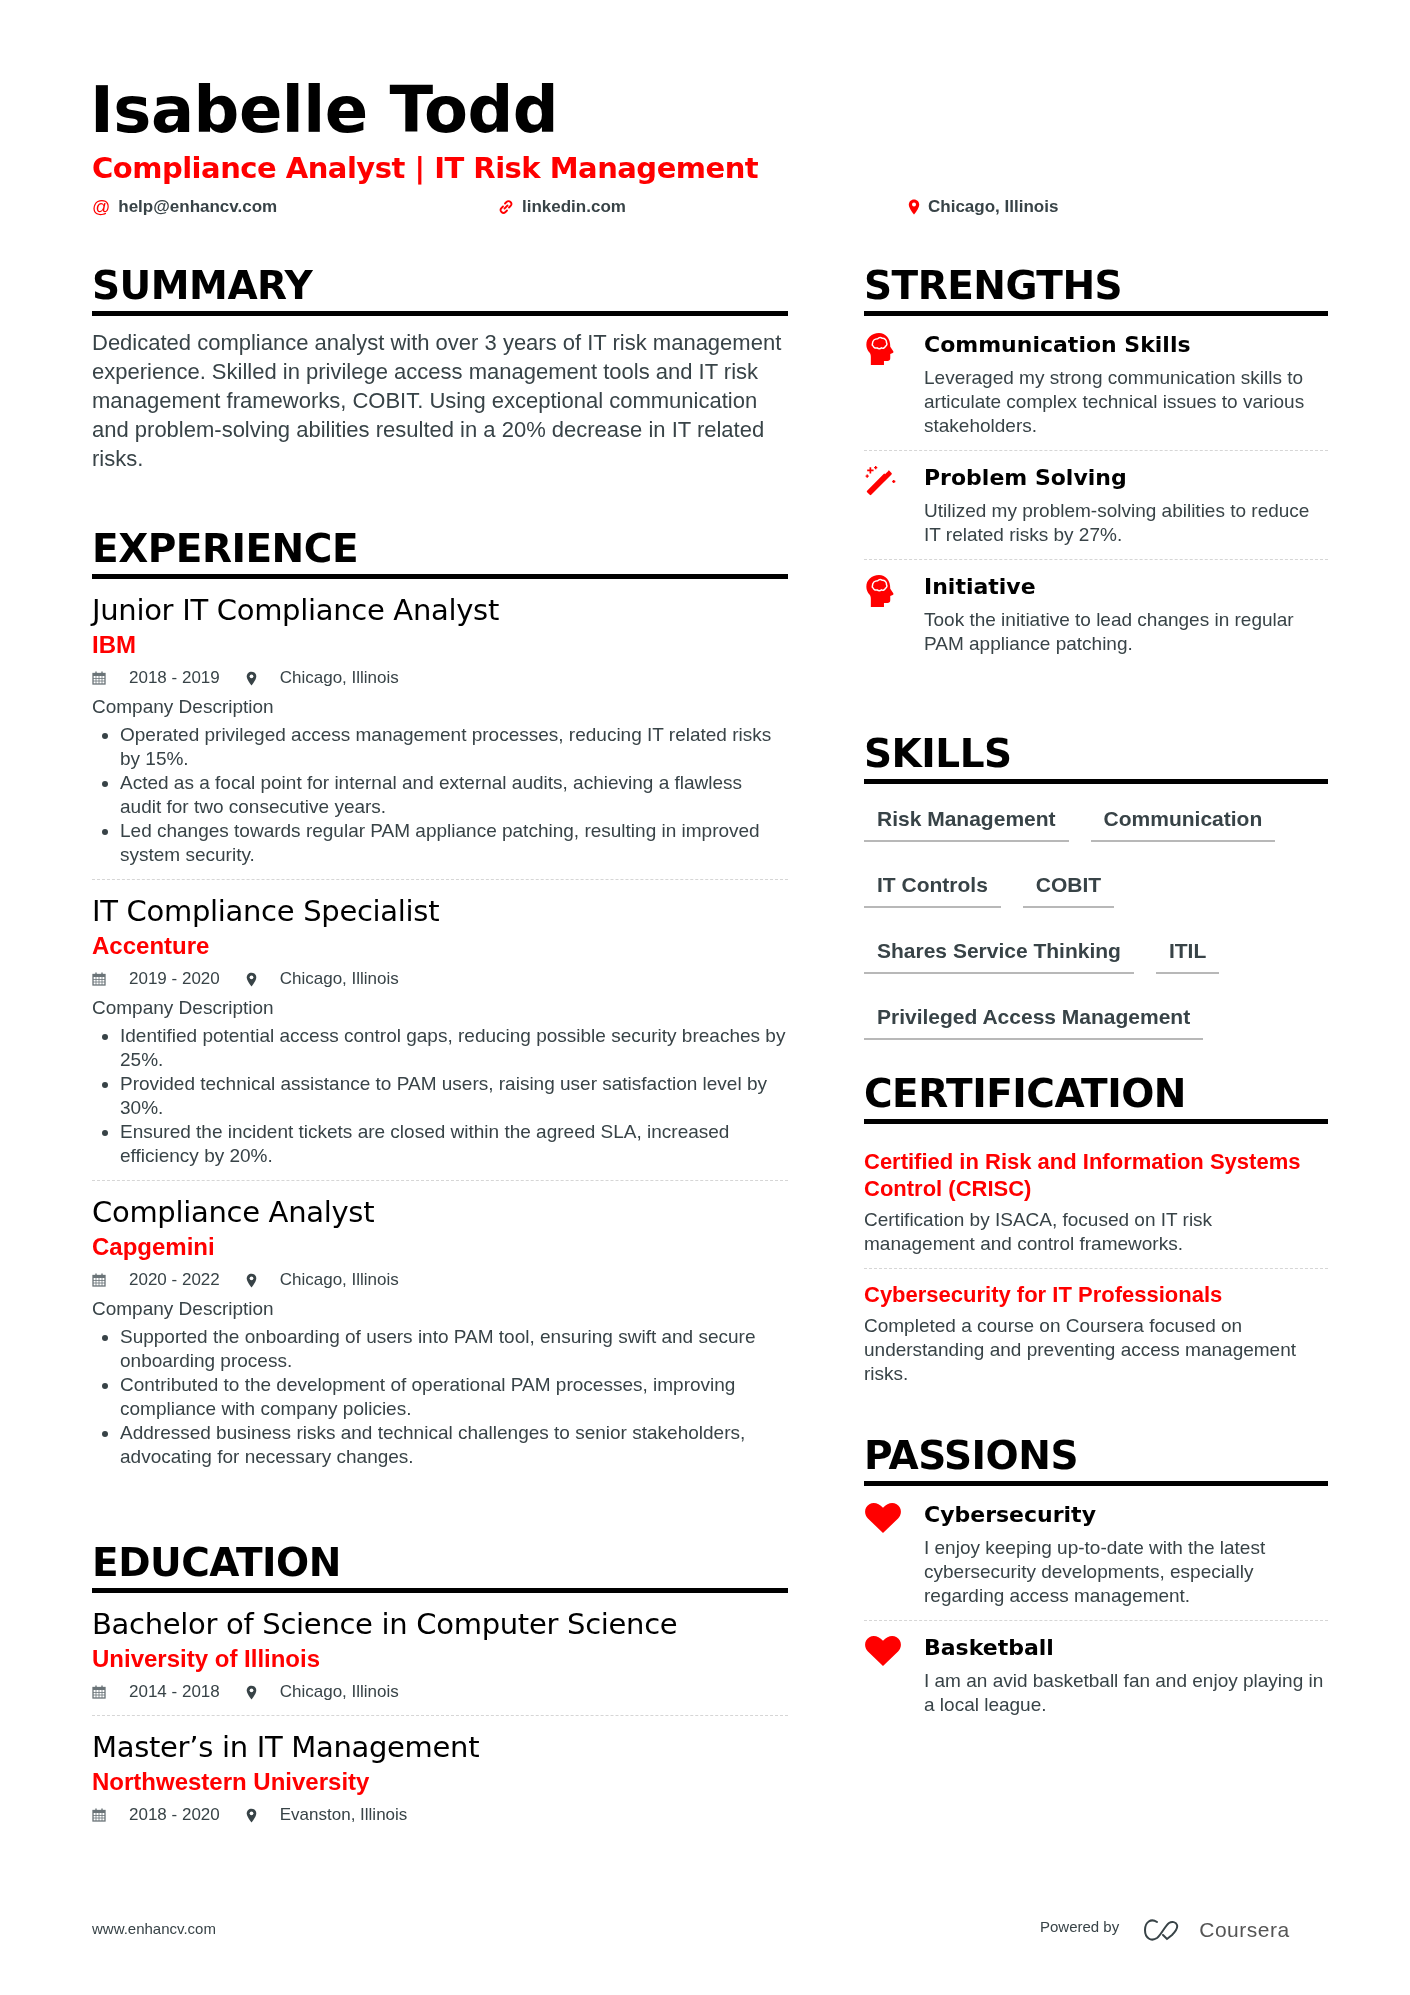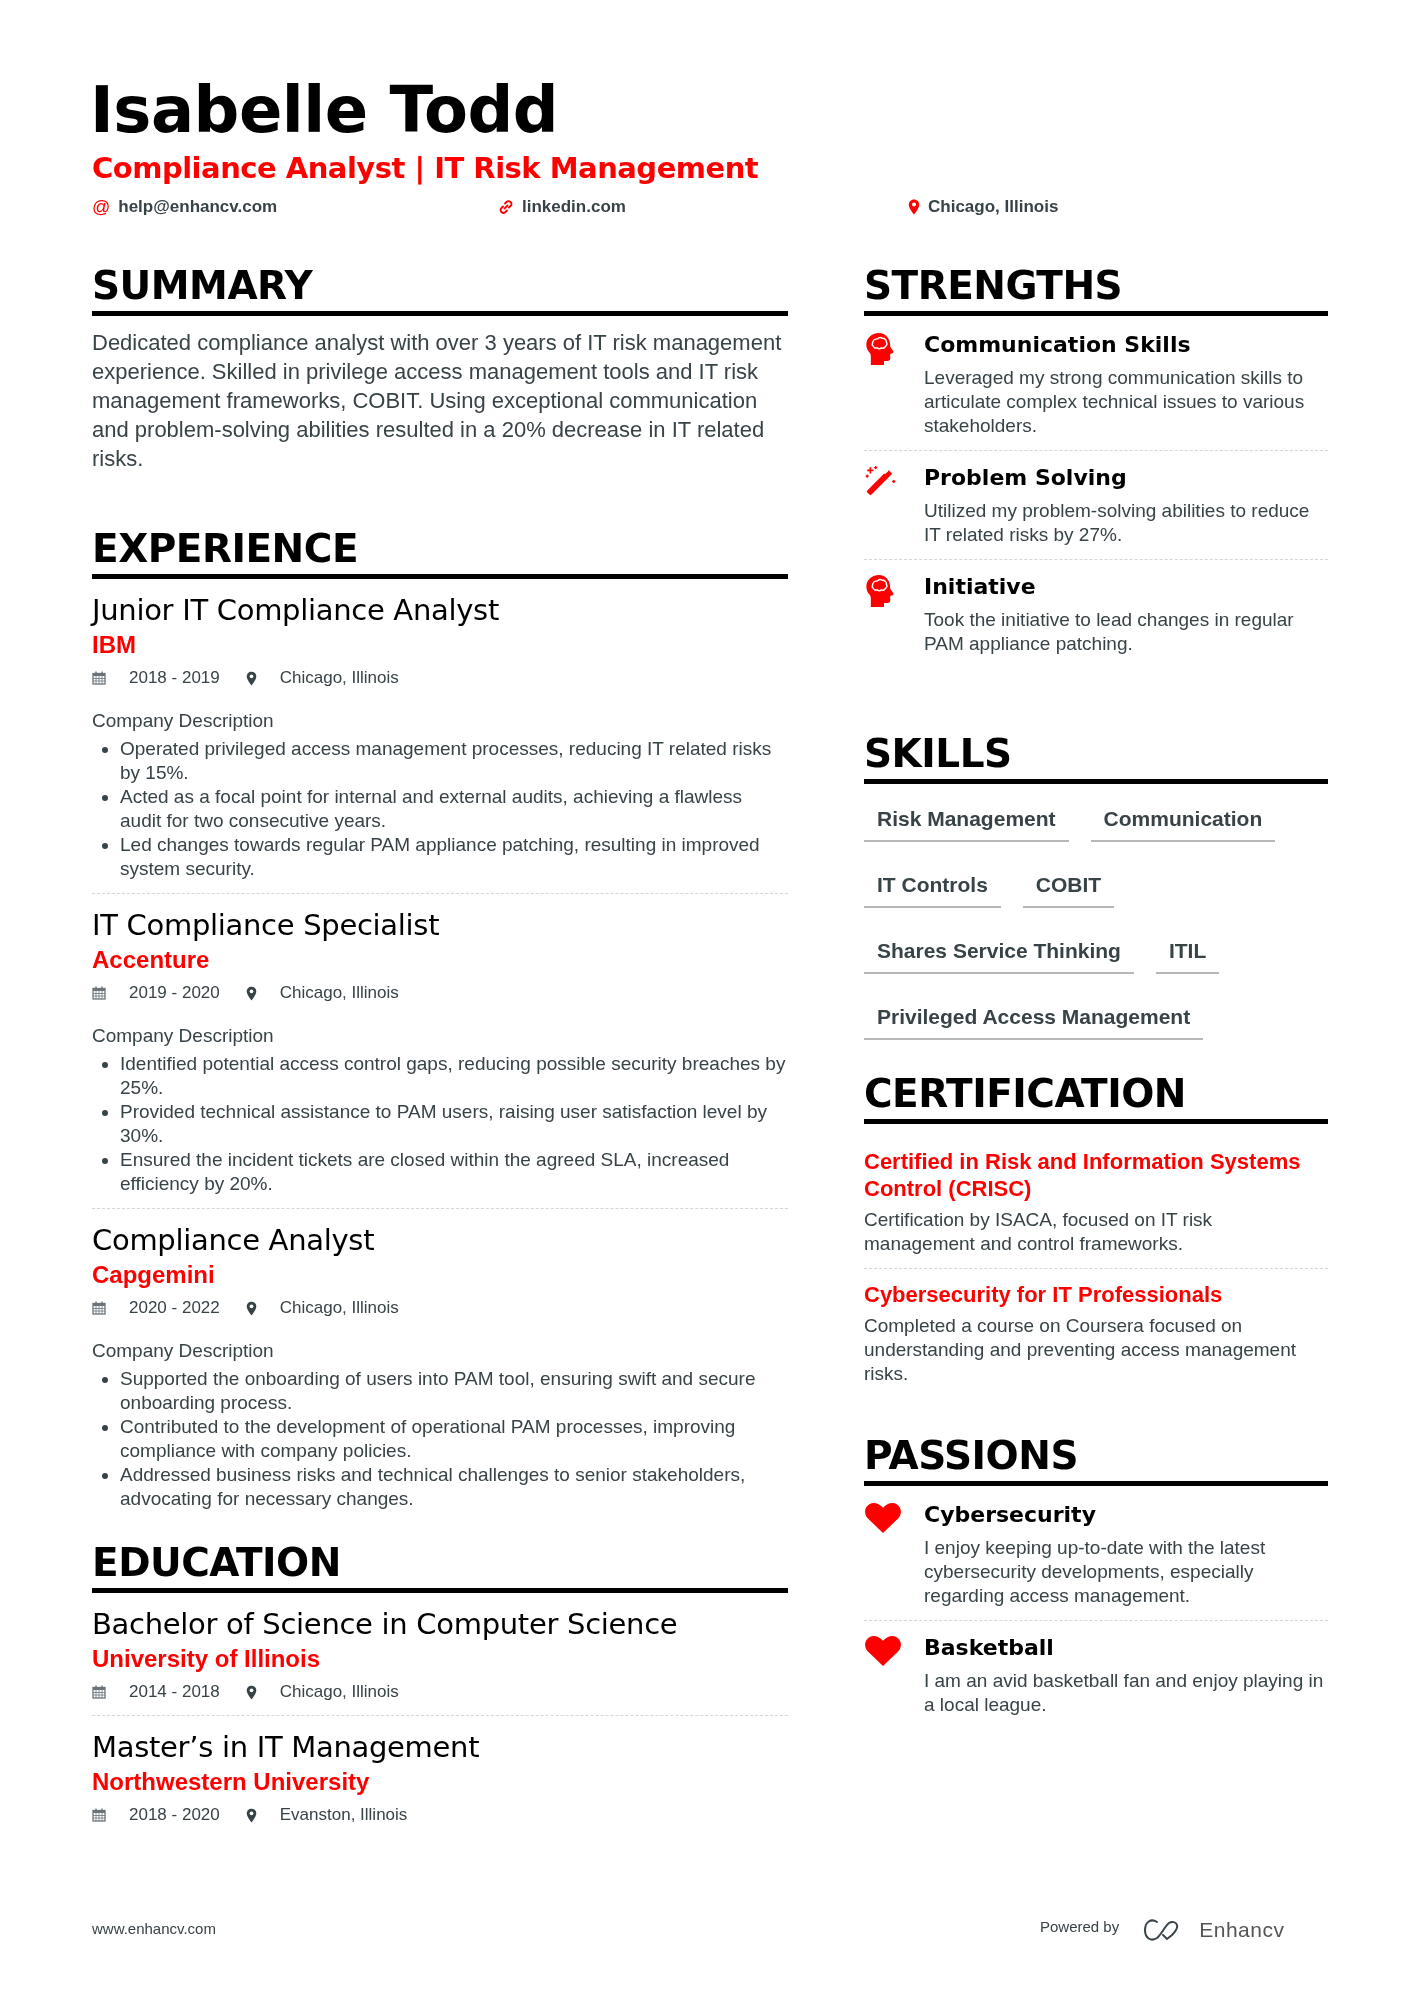--- a/index.html
+++ b/index.html
@@ -11,21 +11,21 @@
   .contact svg{flex:none;}
   .sec{position:absolute;}
   .sec-title{font-family:"DejaVu Sans",sans-serif;font-size:39px;font-weight:700;color:#000;line-height:46px;letter-spacing:-0.5px;margin:0;}
   .sec-rule{height:5px;background:#000;margin-top:2px;}
   .summary-text{font-size:22px;line-height:29px;color:#384347;margin-top:12px;}
   .job{position:relative;}
   .job-title{font-family:"DejaVu Sans",sans-serif;font-size:29px;line-height:38px;color:#000;font-weight:400;letter-spacing:-0.3px;}
   .job-company{font-size:24px;font-weight:700;color:#ff0000;line-height:28px;margin-top:2px;}
   .meta{display:flex;align-items:center;font-size:17px;color:#384347;line-height:22px;margin-top:8px;}
   .meta .it{display:flex;align-items:center;gap:23px;margin-right:26px;}
-  .desc{font-size:19px;line-height:24px;margin-top:20px;color:#384347;}
+  .desc{font-size:19px;line-height:24px;margin-top:6px;color:#384347;}
   ul.bul{margin:4px 0 0 0;padding:0 0 0 28px;font-size:19px;line-height:24px;color:#384347;}
   ul.bul li{margin:0;padding:0;}
   .dash{border-top:1.5px dashed #d6d6d6;margin:12px 0 12px 0;}
   .strength{display:flex;gap:20px;}
   .s-icon{width:40px;flex:none;padding-top:2px;}
   .s-title{font-family:"DejaVu Sans",sans-serif;font-size:22px;font-weight:700;color:#000;line-height:30px;}
   .s-desc{font-size:19px;line-height:24px;color:#384347;margin-top:6px;}
   .skills{display:flex;flex-wrap:wrap;gap:0 22px;margin-top:10px;}
   .skill{font-size:21px;font-weight:700;color:#384347;padding:12px 13px 8px 13px;border-bottom:2px solid #b8b8b8;line-height:26px;margin-bottom:18px;}
   .cert-title{font-size:22px;font-weight:700;color:#ff0000;line-height:27px;}
@@ -304,15 +304,15 @@
   </div>
 </div>
 
 <div class="abs footer" style="left:92px;top:1920px;">www.enhancv.com</div>
 <div class="abs footer" style="left:1040px;top:1918px;display:flex;align-items:flex-start;gap:24px;">
   <span>Powered by</span>
   <span style="display:flex;align-items:center;gap:10px;">
     <svg width="46" height="22" viewBox="0 0 46 22">
         <path d="M14 3C8 -1 2 3 2 11s6 12 12 8c4-3 8-12 12-15 3-2 7-1 8 2s-1 6-5 10l-5 4-4-4" fill="none" stroke="#384347" stroke-width="2" stroke-linecap="round"></path>
       </svg>
-    <span style="font-size:21px;color:#555;letter-spacing:0.5px;">Enhancv</span>
+    <span style="font-size:21px;color:#555;letter-spacing:0.5px;">Coursera</span>
   </span>
 </div>
 
 </body></html>

